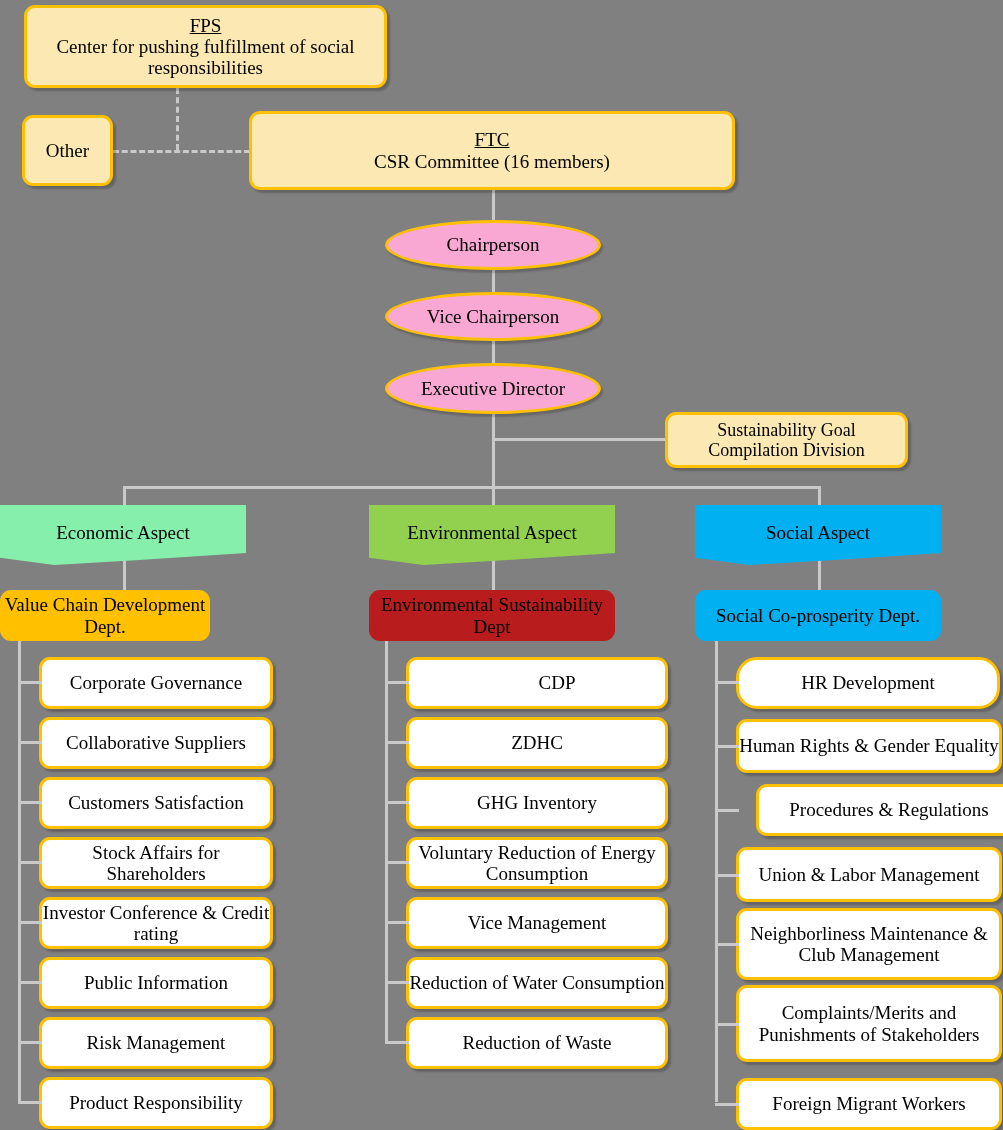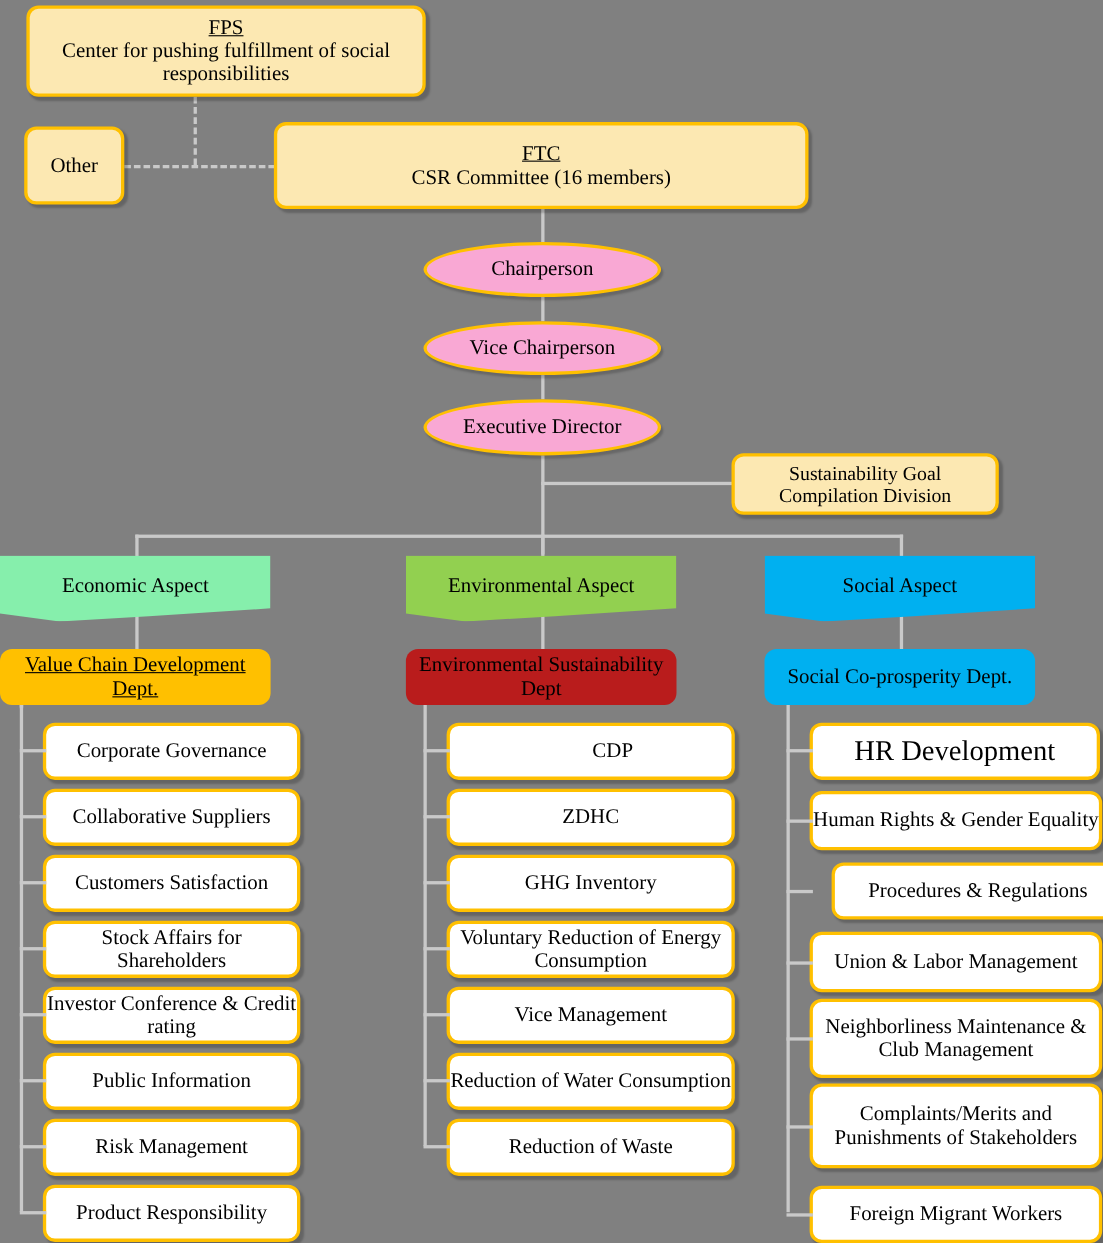--- a/index.html
+++ b/index.html
@@ -143,21 +143,21 @@
   </div>
 
   <div class="node" style="left:665px;top:412px;width:243px;height:56px;font-size:18px;">
     <span class="tx">Sustainability Goal Compilation Division</span>
   </div>
 
   <div class="banner" style="left:0px;top:505px;width:246px;height:60px;background:#86efac;font-size:19px;">
     <span class="tx">Economic Aspect</span>
   </div>
 
-  <div class="dept" style="left:0px;top:590px;width:246px;height:51px;background:#ffc000;font-size:19px;text-decoration:underline;">
+  <div class="dept" style="left:0px;top:590px;width:210px;height:51px;background:#ffc000;font-size:19px;">
     <span class="tx">Value Chain Development Dept.</span>
   </div>
 
   <div class="leaf" style="left:39px;top:657px;width:234px;height:52px;font-size:19px;">
     <span class="tx">Corporate Governance</span>
     </div>
   <div class="leaf" style="left:39px;top:717px;width:234px;height:52px;font-size:19px;">
     <span class="tx">Collaborative Suppliers</span>
     </div>
   <div class="leaf" style="left:39px;top:777px;width:234px;height:52px;font-size:19px;">
@@ -227,21 +227,21 @@
   <div class="ln h" style="left:385px;top:1041px;width:24px;"></div>
 
   <div class="banner" style="left:695px;top:505px;width:246px;height:60px;background:#00b0f0;font-size:19px;">
     <span class="tx">Social Aspect</span>
   </div>
 
   <div class="dept" style="left:695px;top:590px;width:246px;height:51px;background:#00b0f0;font-size:19px;">
     <span class="tx">Social Co-prosperity Dept.</span>
   </div>
 
-  <div class="leaf" style="left:736px;top:657px;width:264px;height:52px;font-size:26px;">
+  <div class="leaf" style="left:736px;top:657px;width:264px;height:52px;font-size:19px;border-radius:21px;">
     <span class="tx">HR Development</span>
     </div>
   <div class="leaf" style="left:736px;top:719px;width:266px;height:54px;font-size:19px;">
     <span class="tx">Human Rights &amp; Gender Equality</span>
     </div>
   <div class="leaf" style="left:756px;top:784px;width:266px;height:52px;font-size:19px;">
     <span class="tx">Procedures &amp; Regulations</span>
     </div>
   <div class="leaf" style="left:736px;top:847px;width:266px;height:55px;font-size:19px;">
     <span class="tx">Union &amp; Labor Management</span>

